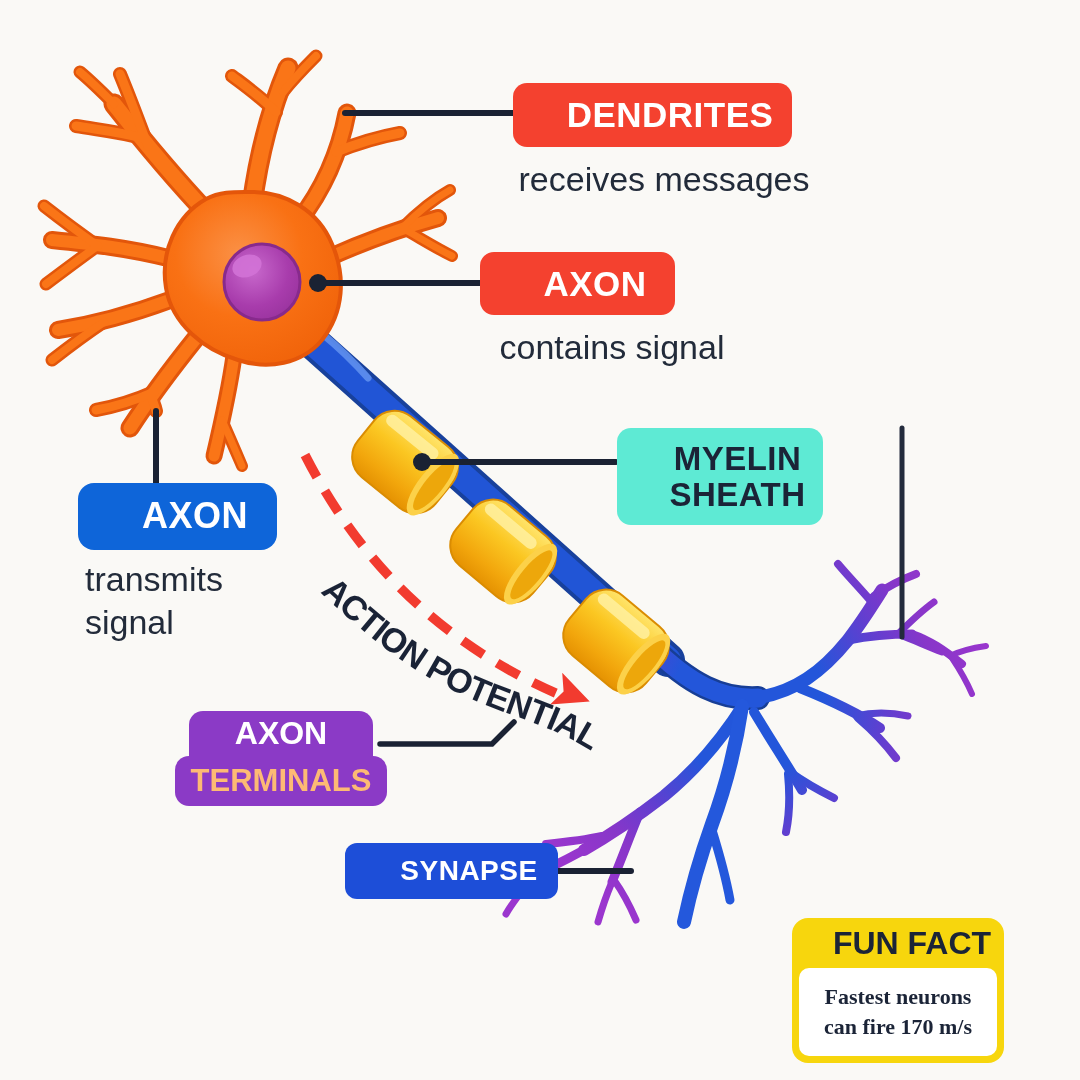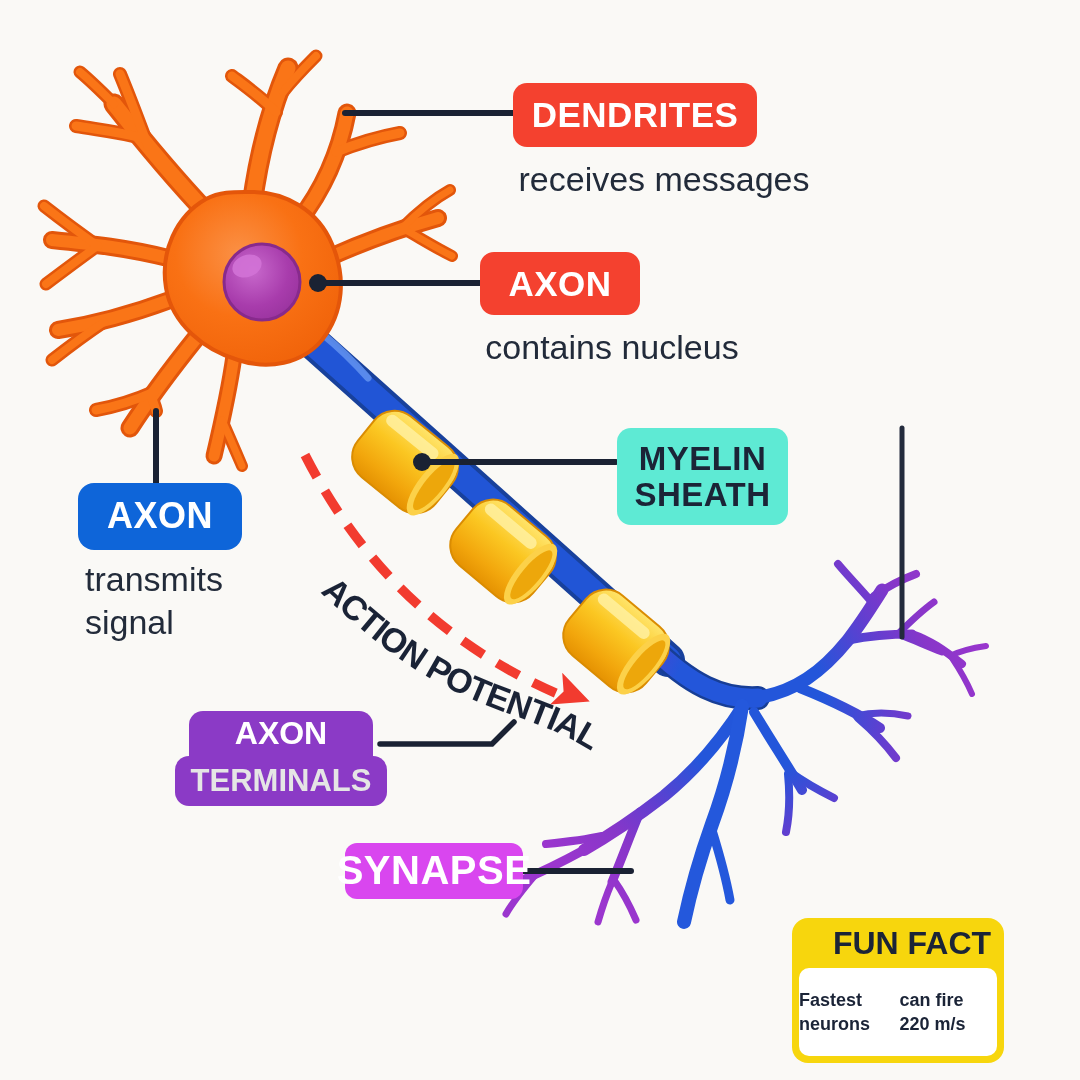--- a/index.html
+++ b/index.html
@@ -5,55 +5,55 @@
   html,body{margin:0;padding:0;background:#e8e8e8;}
   .stage{
     position:relative;width:1080px;height:1080px;overflow:hidden;
     background:#FAF9F6;
     font-family:"Liberation Sans",sans-serif;
   }
   .art{position:absolute;left:0;top:0;width:1080px;height:1080px;}
   .lbl{
     position:absolute;display:flex;align-items:center;justify-content:center;
     font-weight:800;color:#fff;border-radius:14px;letter-spacing:.5px;
-    text-align:center;line-height:1.08;
+    text-align:center;line-height:1.08;padding-left:35px;
   }
   .red{background:#F4412F;font-size:35px;}
   .blue{background:#0E65D9;font-size:36px;border-radius:16px;}
   .yellow{background:#5eead4;color:#1B2437;font-size:33px;flex-direction:column;}
-  .purple{background:#d946ef;font-size:40px;}
+  .purple{background:#1d4ed8;font-size:28px;}
   .desc{
     position:absolute;color:#222B3A;font-size:34px;font-weight:500;
     line-height:1.25;
   }
   .desc.center{text-align:center;}
   .term-wrap{position:absolute;left:175px;top:711px;width:212px;display:flex;flex-direction:column;align-items:center;}
   .term-top{
     width:184px;height:45px;background:#8B3AC6;border-radius:14px 14px 0 0;
     display:flex;align-items:center;justify-content:center;
     color:#fff;font-weight:800;font-size:32px;
   }
   .term-bottom{
     width:212px;height:50px;background:#8B3AC6;border-radius:14px;
     display:flex;align-items:center;justify-content:center;
-    color:#e5e5e5;font-weight:800;font-size:31px;
+    color:#fdba74;font-weight:800;font-size:31px;
   }
   .fact-card{
     position:absolute;left:792px;top:918px;width:212px;height:145px;
     background:#F7D60D;border-radius:16px;display:flex;flex-direction:column;
     box-sizing:border-box;
   }
   .fact-header{
     height:50px;display:flex;align-items:center;justify-content:center;
     color:#1B2437;font-weight:800;font-size:32px;margin-left:28px;
   }
   .fact-body{
     flex:1;margin:0 7px 7px 7px;background:#fff;border-radius:10px;
-    display:flex;flex-direction:row;align-items:center;justify-content:center;
-    color:#1B2437;font-weight:700;font-size:18px;line-height:1.35;
+    display:flex;flex-direction:column;align-items:center;justify-content:center;
+    color:#1B2437;font-weight:700;font-size:22px;line-height:1.35;font-family:Liberation Serif, serif;
   }
 </style>
 </head>
 <body>
 
 <div class="stage">
 
   <svg class="art" viewBox="0 0 1080 1080" aria-hidden="true">
     <defs>
       <radialGradient id="somaGrad" cx="0.42" cy="0.36" r="0.8">
@@ -175,38 +175,38 @@
 
     <text font-size="34" font-weight="700" letter-spacing="-1" fill="#1A2336" style="font-family:'Liberation Sans',sans-serif;">
       <textPath href="#apPath">ACTION POTENTIAL</textPath>
     </text>
   </svg>
 
   <div class="lbl red" style="left:513px;top:83px;width:244px;height:64px;">DENDRITES</div>
   <div class="desc center" style="left:506px;top:158px;width:300px;margin-left:8px;">receives messages</div>
 
   <div class="lbl red" style="left:480px;top:252px;width:160px;height:63px;">AXON</div>
-  <div class="desc center" style="left:462px;top:326px;width:300px;">contains nucleus</div>
+  <div class="desc center" style="left:462px;top:326px;width:300px;">contains signal</div>
 
   <div class="lbl blue" style="left:78px;top:483px;width:164px;height:67px;">AXON</div>
   <div class="desc" style="left:85px;top:558px;width:180px;">transmits signal</div>
 
   <div class="lbl yellow" style="left:617px;top:428px;width:171px;height:97px;">
     <span>MYELIN</span>
     <span>SHEATH</span>
   </div>
 
   <div class="term-wrap">
     <div class="term-top">AXON</div>
     <div class="term-bottom">TERMINALS</div>
   </div>
 
   <div class="lbl purple" style="left:345px;top:843px;width:178px;height:56px;border-radius:12px;">SYNAPSE</div>
 
   <div class="fact-card">
     <div class="fact-header">FUN FACT</div>
     <div class="fact-body">
       <span>Fastest neurons</span>
-      <span>can fire 220 m/s</span>
+      <span>can fire 170 m/s</span>
     </div>
   </div>
 
 </div>
 
 </body></html>

